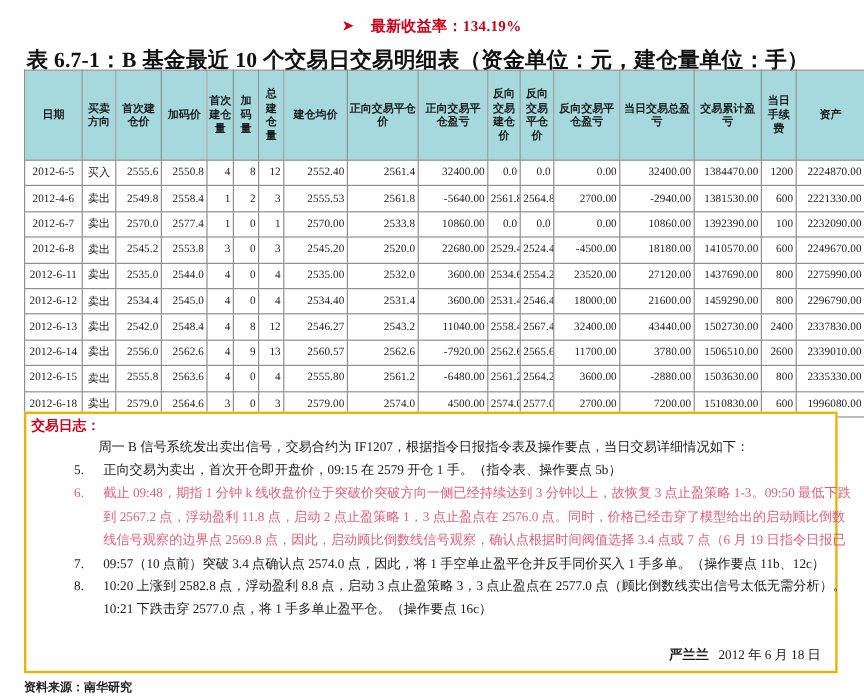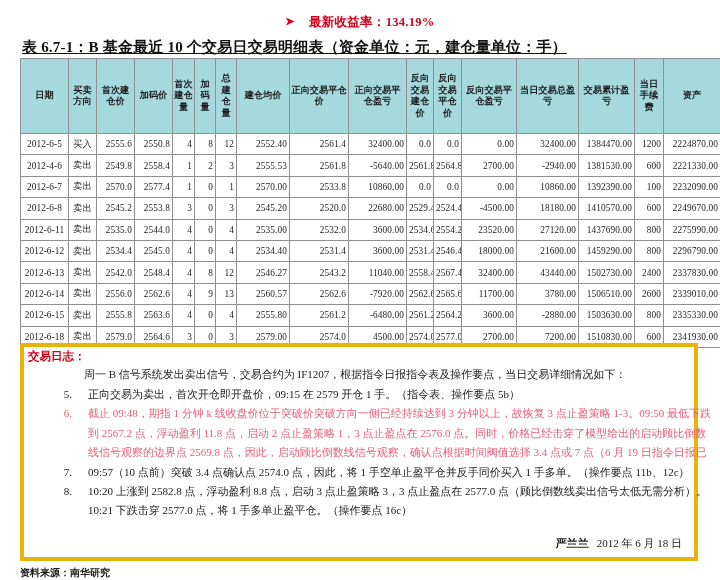--- a/index.html
+++ b/index.html
@@ -27,25 +27,24 @@
     display: inline-block;
     color: #d0021b;
     font-size: 11px;
     transform: translateY(-1px);
     margin-right: 14px;
   }
 
   
   .caption {
     position: absolute; left: 22px; top: 38px;
-    font-size: 15px; font-weight: bold;
+    font-size: 18px; font-weight: bold;
     color: #111;
     white-space: nowrap;
     letter-spacing: .2px;
-    text-decoration: underline;
   }
 
   
   table.fundtable {
     position: absolute; left: 20px; top: 58px;
     border-collapse: collapse;
     table-layout: fixed;
     width: 680px;
     font-size: 8.6px;
     color: #1c1c1c;
@@ -76,21 +75,21 @@
     font-size: 9.3px;
     letter-spacing: .1px;
   }
   table.fundtable tbody td.c { text-align: center; }
   table.fundtable tbody td.dt { text-align: center; font-size: 9.3px; margin-left: 40px; }
 
   
   .logbox {
     position: absolute; left: 20px; top: 343px;
     width: 678px; height: 218px;
-    border: 4px solid #eab308;
+    border: 2px solid #eab308;
     box-sizing: border-box;
     background: #fff;
   }
   .logtitle {
     position: absolute; left: 4px; top: 2px;
     font-size: 11.5px; font-weight: bold; color: #d0021b;
   }
   .logintro {
     position: absolute; left: 60px; top: 20px;
     font-size: 11px; color: #1a1a1a;
@@ -364,21 +363,21 @@
           <td>3</td>
           <td>2579.00</td>
           <td>2574.0</td>
           <td>4500.00</td>
           <td>2574.0</td>
           <td>2577.0</td>
           <td>2700.00</td>
           <td>7200.00</td>
           <td>1510830.00</td>
           <td>600</td>
-          <td>2341930.00</td>
+          <td>1996080.00</td>
         </tr>
       </tbody>
   </table>
 
   <div class="logbox">
     <div class="logtitle">交易日志：</div>
     <div class="logintro">周一 B 信号系统发出卖出信号，交易合约为 IF1207，根据指令日报指令表及操作要点，当日交易详细情况如下：</div>
     <ol class="loglist">
         <li>
           <span class="num">5.</span>

